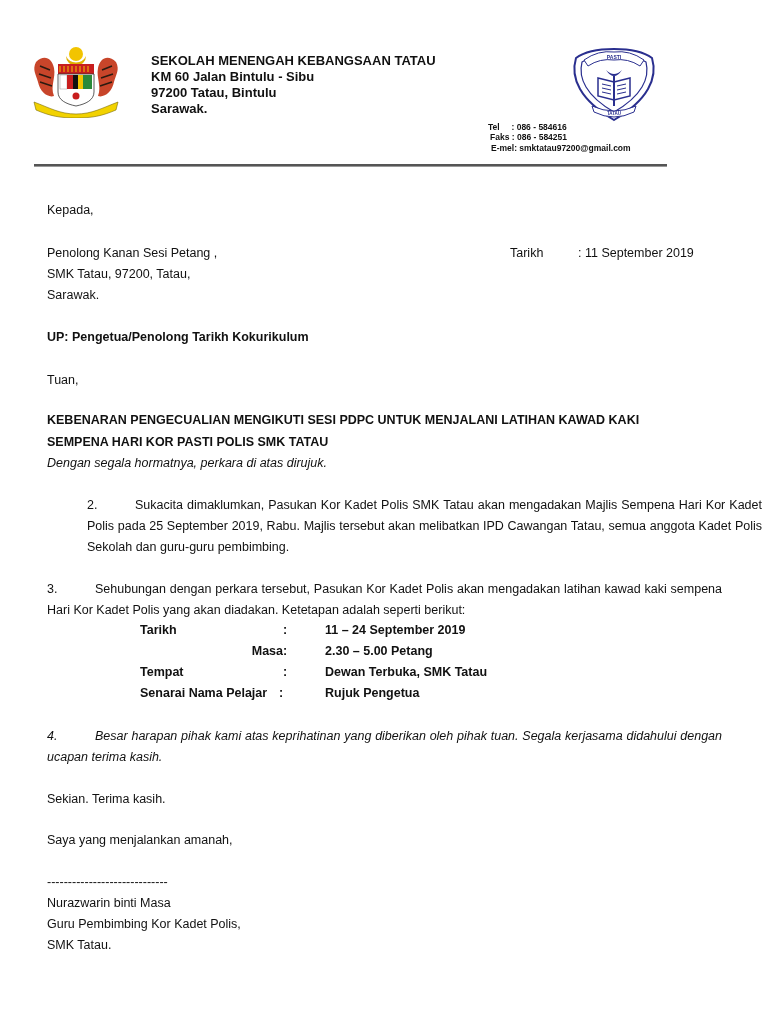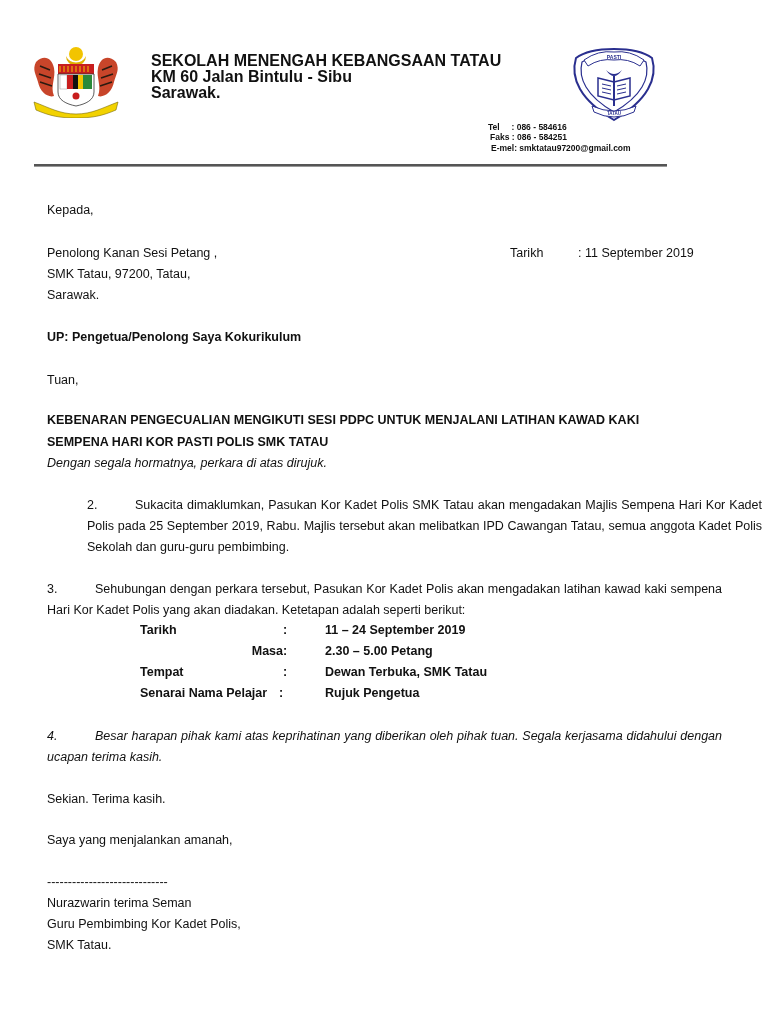--- a/index.html
+++ b/index.html
@@ -6,21 +6,21 @@
   body {
     width: 768px; height: 1024px; position: relative; overflow: hidden;
     font-family: "Liberation Sans", sans-serif; color: #111111;
   }
   .abs { position: absolute; }
   .t { font-size: 12.5px; line-height: 21px; white-space: nowrap; }
   .b { font-weight: bold; }
 
   
   #crest { left: 30px; top: 42px; width: 92px; height: 76px; }
-  #school-block { left: 151px; top: 53px; font-size: 16px; line-height: 16px; font-weight: bold; }
+  #school-block { left: 151px; top: 53px; font-size: 13px; line-height: 16px; font-weight: bold; }
   #badge { left: 568px; top: 44px; width: 92px; height: 80px; }
   #contact { left: 488px; top: 122px; font-size: 8.5px; line-height: 10.3px; font-weight: bold; }
   #rule { left: 34px; top: 164px; width: 633px; height: 2px; background: #555; border-bottom: 1px solid #999; }
 
   
   .justify { white-space: normal; text-align: justify; text-align-last: left; width: 675px; }
   .para-num { display: inline-block; width: 48px; }
   .detail-row { position: absolute; left: 140px; font-weight: bold; font-size: 12.5px; line-height: 21px; white-space: nowrap; }
   .detail-row .lbl { display: inline-block; width: 143px; }
   .detail-row .val { position: absolute; left: 185px; }
@@ -49,20 +49,21 @@
     <rect x="53" y="33" width="9" height="14" fill="#2a8a3a"></rect>
     <circle cx="46" cy="54" r="3.5" fill="#c81e1e"></circle>
 
     <path d="M4 60 C20 66 30 72 46 72 C62 72 72 66 88 60 L86 68 C72 74 62 76 46 76 C30 76 20 74 6 68 Z" fill="#f2d200" stroke="#7a6a00" stroke-width="0.6"></path>
   </svg>
 </div>
 
 <div id="school-block" class="abs">
   <div>SEKOLAH MENENGAH KEBANGSAAN TATAU</div>
   <div>KM 60 Jalan Bintulu - Sibu</div>
+  <div>97200 Tatau, Bintulu</div>
   <div>Sarawak.</div>
 </div>
 
 <div id="badge" class="abs">
   <svg width="92" height="80" viewBox="0 0 92 80">
     <g fill="none" stroke="#2a2f8f" stroke-width="2">
       <path d="M8 14 C24 2 68 2 84 14 C90 34 80 56 46 76 C12 56 2 34 8 14 Z"></path>
       <path d="M14 18 C28 8 64 8 78 18 C82 34 74 52 46 68 C18 52 10 34 14 18 Z" stroke-width="1.2"></path>
     </g>
 
@@ -91,21 +92,21 @@
 
 <div class="abs t" style="left:47px; top:200px;">Kepada,</div>
 
 <div class="abs t" style="left:47px; top:243px;">Penolong Kanan Sesi Petang ,</div>
 <div class="abs t" style="left:47px; top:264px;">SMK Tatau, 97200, Tatau,</div>
 <div class="abs t" style="left:47px; top:285px;">Sarawak.</div>
 
 <div class="abs t" style="left:510px; top:243px;">Tarikh</div>
 <div class="abs t" style="left:578px; top:243px;">: 11 September 2019</div>
 
-<div class="abs t b" style="left:47px; top:327px;">UP: Pengetua/Penolong Saya Kokurikulum</div>
+<div class="abs t b" style="left:47px; top:327px;">UP: Pengetua/Penolong Tarikh Kokurikulum</div>
 
 <div class="abs t" style="left:47px; top:370px;">Tuan,</div>
 
 <div class="abs t b" style="left:47px; top:410px;">KEBENARAN PENGECUALIAN MENGIKUTI SESI PDPC UNTUK MENJALANI LATIHAN KAWAD KAKI</div>
 <div class="abs t b" style="left:47px; top:432px;">SEMPENA HARI KOR PASTI POLIS SMK TATAU</div>
 <div class="abs t" style="left:47px; top:453px;font-style:italic;">Dengan segala hormatnya, perkara di atas dirujuk.</div>
 
 <div class="abs t justify" style="left:58px; top:495px;margin-left:29px;">
   <span class="para-num">2.</span><span>Sukacita dimaklumkan, Pasukan Kor Kadet Polis SMK Tatau akan mengadakan Majlis Sempena Hari Kor Kadet Polis pada 25 September 2019, Rabu. Majlis tersebut akan melibatkan IPD Cawangan Tatau, semua anggota Kadet Polis Sekolah dan guru-guru pembimbing.</span>
 </div>
@@ -127,15 +128,15 @@
   <span class="lbl" style="width:139px;">Senarai Nama Pelajar</span><span>:</span><span class="val">Rujuk Pengetua</span>
 </div>
 
 <div class="abs t justify" style="left:47px; top:726px;font-style:italic;">
   <span class="para-num">4.</span><span>Besar harapan pihak kami atas keprihatinan yang diberikan oleh pihak tuan. Segala kerjasama didahului dengan ucapan terima kasih.</span>
 </div>
 
 <div class="abs t" style="left:47px; top:789px;">Sekian. Terima kasih.</div>
 <div class="abs t" style="left:47px; top:830px;text-align:right;">Saya yang menjalankan amanah,</div>
 <div class="abs t" style="left:47px; top:872px;">-----------------------------</div>
-<div class="abs t" style="left:47px; top:893px;">Nurazwarin terima Seman</div>
+<div class="abs t" style="left:47px; top:893px;">Nurazwarin binti Masa</div>
 <div class="abs t" style="left:47px; top:914px;">Guru Pembimbing Kor Kadet Polis,</div>
 <div class="abs t" style="left:47px; top:935px;">SMK Tatau.</div>
 
 </body></html>

